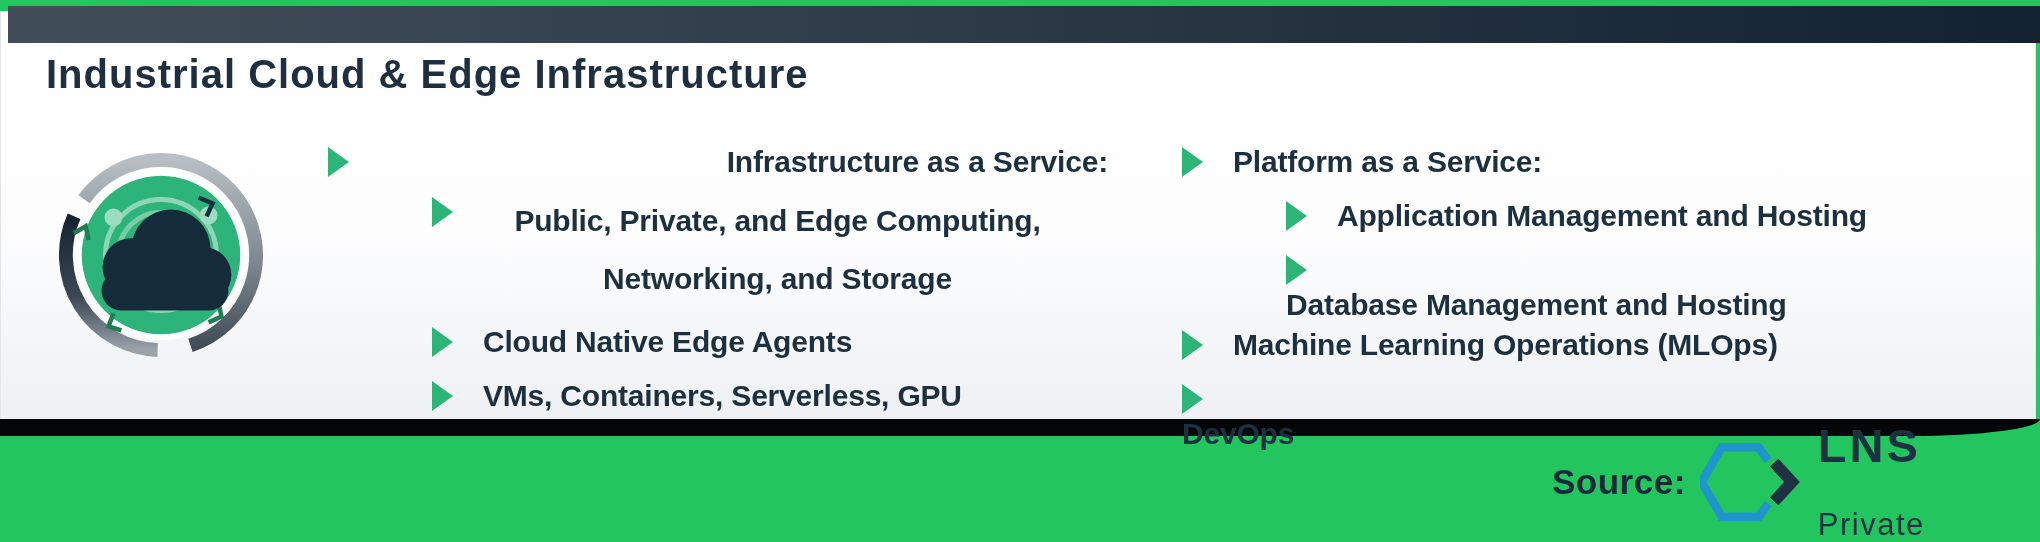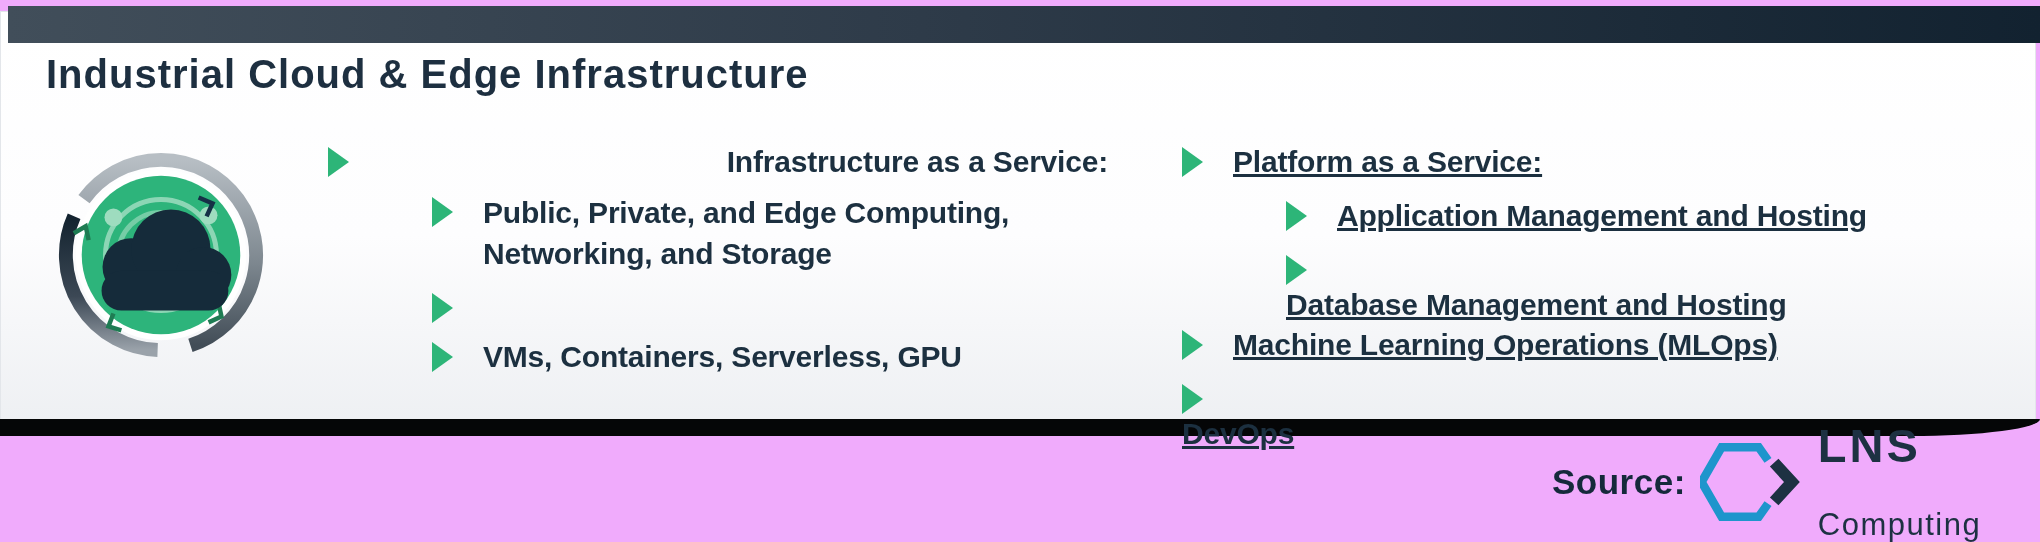--- a/index.html
+++ b/index.html
@@ -1,16 +1,16 @@
 <!DOCTYPE html>
 <html><head>
 <meta charset="utf-8">
 <style>
   html,body{margin:0;padding:0;background:#ffffff;}
-  .stage{position:relative;width:2040px;height:542px;background:#f0abfc;overflow:hidden;
+  .stage{position:relative;width:2040px;height:542px;background:#22c55e;overflow:hidden;
          font-family:"Liberation Sans",sans-serif;color:#1c3040;}
 
   
   .card{position:absolute;left:0;top:11px;width:2036px;height:409px;box-sizing:border-box;
         background:linear-gradient(180deg,#ffffff 0%,#fdfdfe 55%,#eef0f3 100%);
         border:1px solid #e3e6ea;}
 
   
   .topbar{position:absolute;left:8px;top:6px;width:2032px;height:37px;
           background:linear-gradient(90deg,#414e5a 0%,#2e3b49 45%,#122230 100%);}
@@ -28,23 +28,23 @@
   .col{position:absolute;}
   .col1{left:328px;top:142px;width:780px;}
   .col2{left:1182px;top:142px;width:830px;}
   .row{display:flex;align-items:flex-start;font-size:30px;font-weight:bold;
        letter-spacing:-0.2px;line-height:40px;color:#1c3040;}
   .tri{flex:none;width:0;height:0;border-left:21px solid #2db578;
        border-top:15px solid transparent;border-bottom:15px solid transparent;
        margin-right:30px;margin-top:5px;}
   .indent{margin-left:104px;}
   .col1 .r1{margin-bottom:10px;justify-content:space-between;}
-  .col1 .s1{margin-bottom:14px;max-width:640px;line-height:41px;}
+  .col1 .s1{margin-bottom:14px;max-width:640px;line-height:58px;text-align:center;}
   .col1 .s2{margin-bottom:14px;}
-  .col2 .row{margin-bottom:14px;text-decoration:underline;}
+  .col2 .row{margin-bottom:14px;}
   .col2 .row:last-child{margin-bottom:0;flex-direction:column;}
 
   
   .source-row{position:absolute;left:1552px;top:432px;height:100px;
               display:flex;align-items:center;gap:14px;}
   .source-label{font-size:35px;font-weight:bold;color:#15293b;letter-spacing:0.5px;}
   .logo-mark{width:102px;height:92px;flex:none;}
   .logo-text{display:flex;flex-direction:column;color:#1d3142;margin-left:2px;gap:39px;}
   .lns{font-size:47px;font-weight:bold;letter-spacing:3px;line-height:45px;}
   .research{font-size:31px;letter-spacing:1.5px;line-height:35px;}
@@ -103,20 +103,21 @@
       <span class="tri"></span>
       <span>Infrastructure as a Service:</span>
     </div>
     <div class="indent">
       <div class="row s1">
         <span class="tri"></span>
         <span>Public, Private, and Edge Computing, Networking, and Storage</span>
       </div>
       <div class="row s2">
         <span class="tri"></span>
+        <span>Cloud Native Edge Agents</span>
       </div>
       <div class="row s3">
         <span class="tri"></span>
         <span>VMs, Containers, Serverless, GPU</span>
       </div>
     </div>
   </div>
 
   <div class="col col2">
     <div class="row">
@@ -144,17 +145,17 @@
   </div>
 
   <div class="source-row">
     <span class="source-label">Source:</span>
     <svg class="logo-mark" viewBox="0 0 132 110">
       <polyline points="88,27 76,10 28,10 2,55 28,100 76,100 88,83" fill="none" stroke="#1e95cc" stroke-width="11" stroke-linejoin="miter"></polyline>
       <polyline points="96,30 119,55 96,80" fill="none" stroke="#1d3142" stroke-width="15" stroke-linejoin="miter"></polyline>
     </svg>
     <div class="logo-text">
       <span class="lns">LNS</span>
-      <span class="research">Computing</span>
+      <span class="research">Private</span>
     </div>
   </div>
 
 </div>
 
 </body></html>

